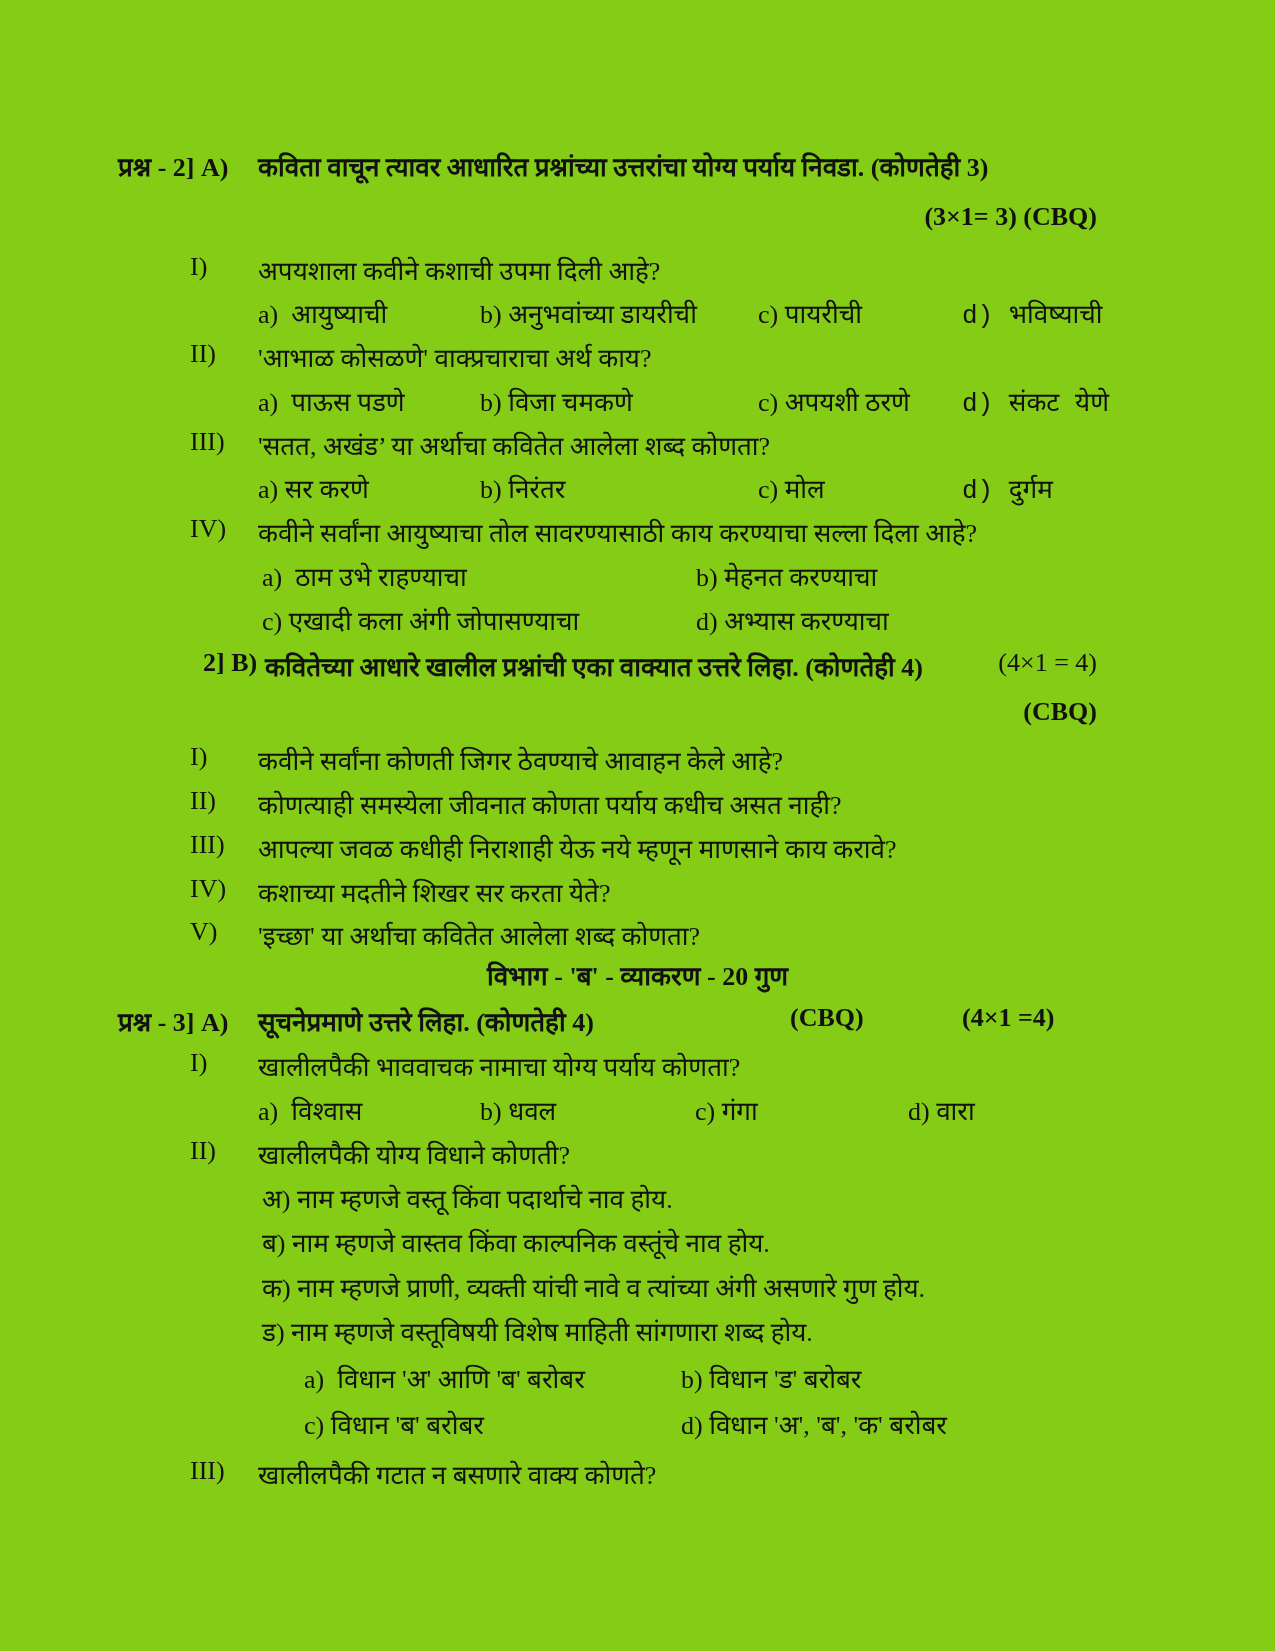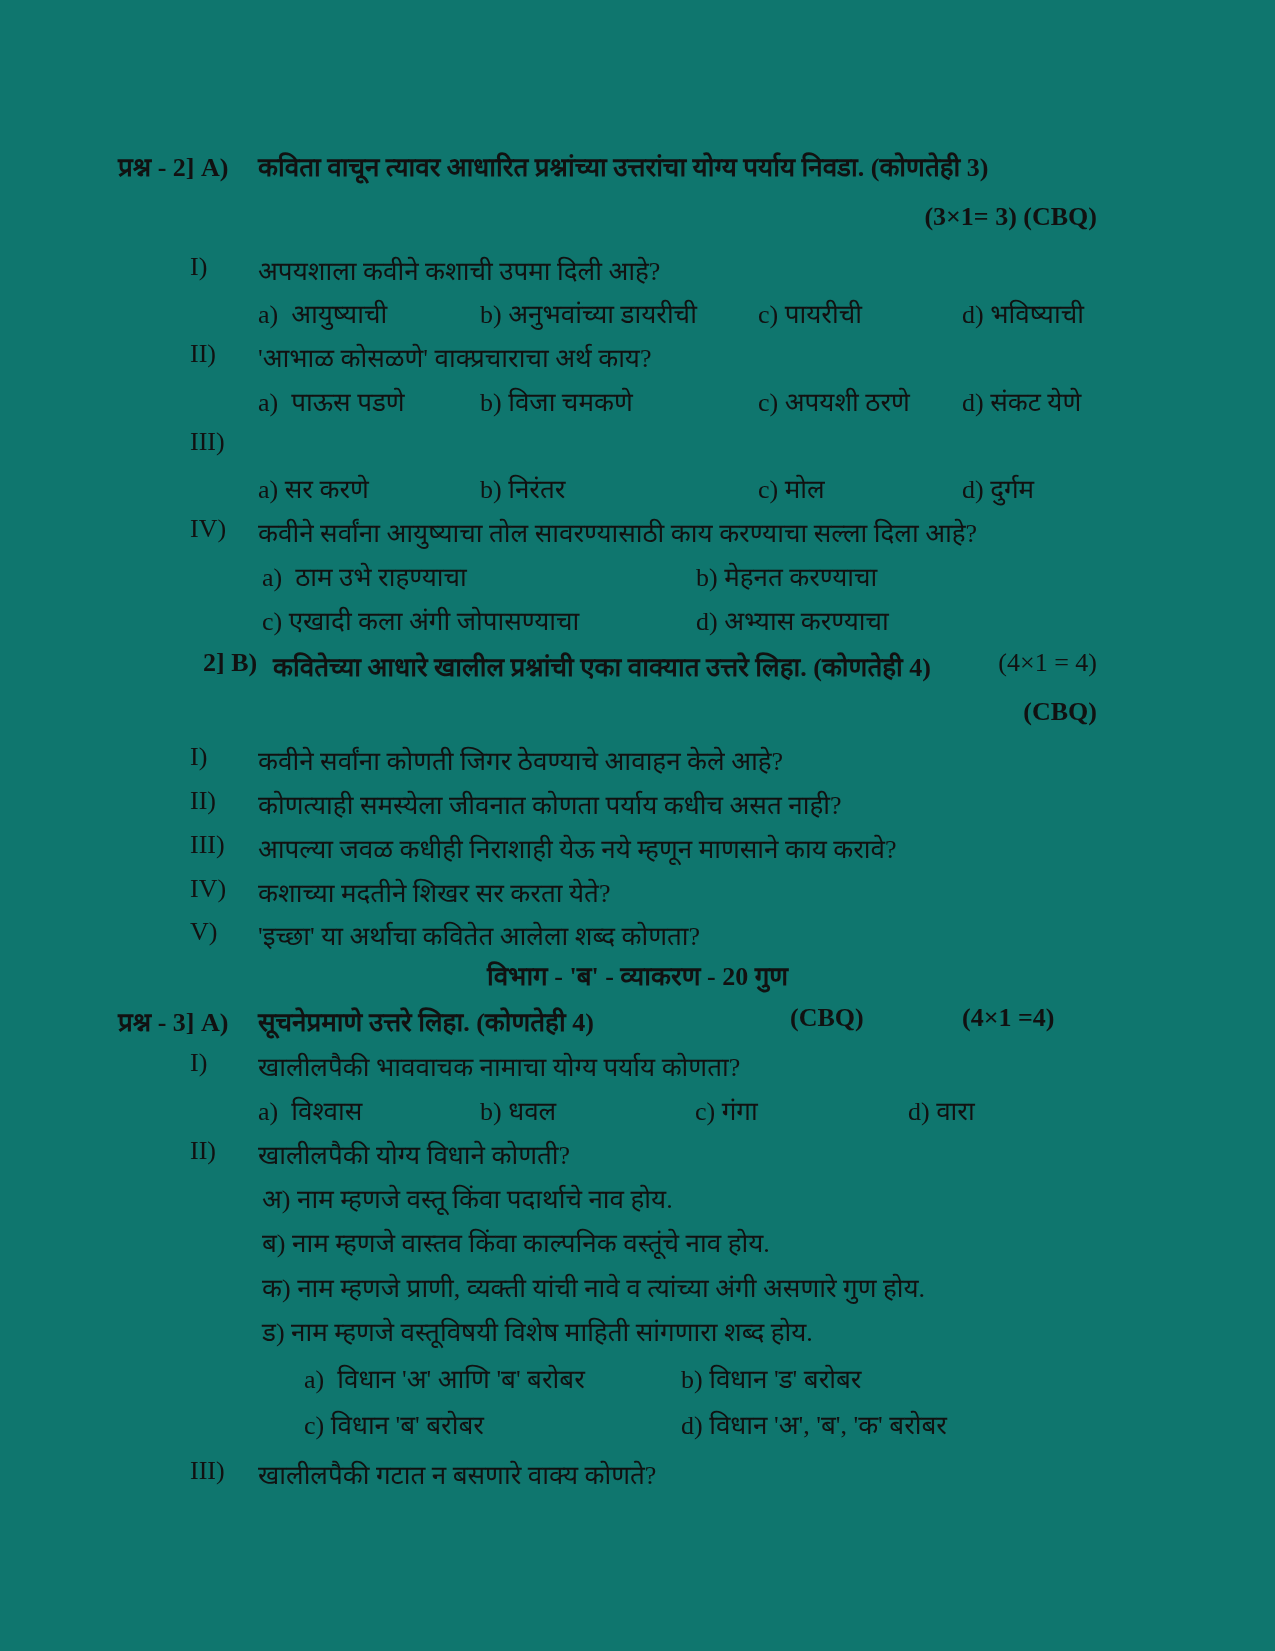--- a/index.html
+++ b/index.html
@@ -1,42 +1,42 @@
 <!DOCTYPE html>
 <html><head>
 <meta charset="utf-8">
 <style>
   html, body { margin: 0; padding: 0; background: #e8e8e8; }
   .page {
     position: relative;
     width: 1275px;
     height: 1651px;
     margin: 0 auto;
-    background: #0f766e;
+    background: #84cc16;
     color: #111111;
     font-family: "Liberation Serif", "DejaVu Serif", serif;
     font-size: 26px;
     overflow: hidden;
   }
   .row { position: absolute; left: 0; width: 100%; height: 42px; }
   .row span { position: absolute; white-space: pre; }
   .bold { font-weight: bold; }
   .center { text-align: center; }
   .center span { position: static; text-align: right; }
 
   
   .x-qlabel  { left: 118px; }
   .x-qlabel2 { left: 203px; }
   .x-num     { left: 190px; }
   .x-text    { left: 258px; }
-  .x-text2   { left: 265px; margin-left: 8px; }
+  .x-text2   { left: 265px; }
   .c1 { left: 258px; }
   .c2 { left: 480px; }
   .c3 { left: 758px; }
-  .c4 { left: 962px; }
+  .c4 { left: 962px; font-family: Liberation Mono, monospace; }
   .g3 { left: 695px; }
   .g4 { left: 908px; }
   .b1 { left: 262px; }
   .b2 { left: 696px; }
   .v1 { left: 304px; }
   .v2 { left: 664px; margin-left: 17px; }
   .r-marks { right: 178px; }
   .x-cbq3a   { left: 790px; }
   .x-marks3a { left: 962px; font-weight: bold; }
 </style>
@@ -70,20 +70,21 @@
   </div>
   <div class="row" style="top:383px">
     <span class="c1">a)  पाऊस पडणे</span>
     <span class="c2">b) विजा चमकणे</span>
     <span class="c3">c) अपयशी ठरणे</span>
     <span class="c4">d) संकट येणे</span>
   </div>
 
   <div class="row" style="top:427px">
     <span class="x-num">III)</span>
+    <span class="x-text">'सतत, अखंड’ या अर्थाचा कवितेत आलेला शब्द कोणता?</span>
   </div>
   <div class="row" style="top:470px">
     <span class="c1">a) सर करणे</span>
     <span class="c2">b) निरंतर</span>
     <span class="c3">c) मोल</span>
     <span class="c4">d) दुर्गम</span>
   </div>
 
   <div class="row" style="top:514px">
     <span class="x-num">IV)</span>

